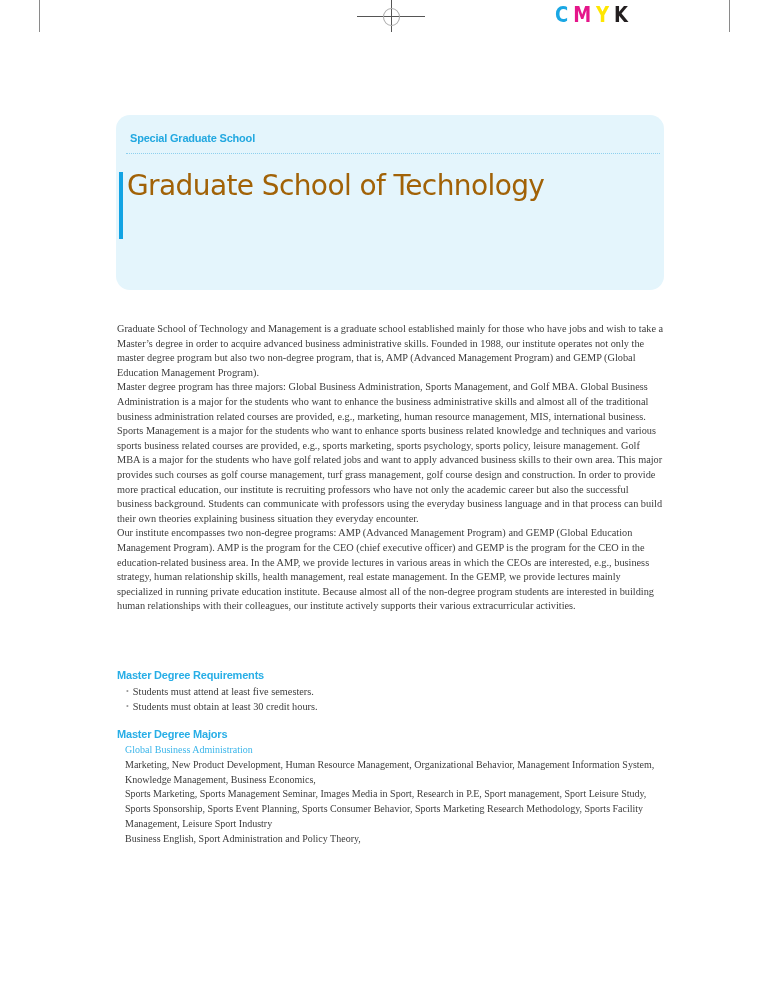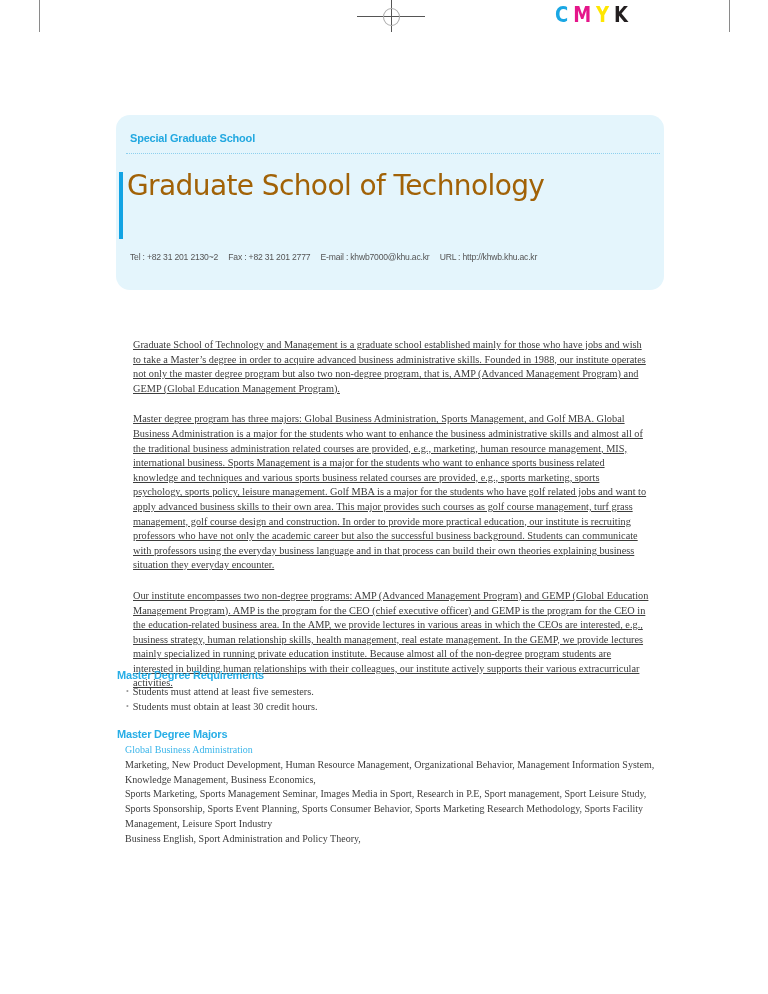--- a/index.html
+++ b/index.html
@@ -35,21 +35,21 @@
     .contact {
       position: absolute; left: 14px; top: 137px; font-family: "Liberation Sans", sans-serif;
       font-size: 8.6px; color: #555; white-space: nowrap; letter-spacing: -0.2px;
     }
     .contact span { margin-right: 8px; }
 
     .body-text {
       position: absolute; left: 117px; top: 322px; width: 548px;
       font-size: 10.3px; line-height: 14.6px; color: #3c3c3c;
     }
-    .body-text p { margin: 16px; text-decoration: underline; }
+    .body-text p { margin: 0; }
 
     .section-title {
       position: absolute; left: 117px; font-family: "Liberation Sans", sans-serif; font-size: 11px;
       font-weight: bold; color: #28aee6; letter-spacing: -0.2px;
     }
     .req-list { position: absolute; left: 126px; top: 684px; font-size: 10.3px; line-height: 15px; color: #3c3c3c; }
     .req-list .bullet { color: #999; margin-right: 4px; font-size: 8px; vertical-align: 1px; }
     .majors { position: absolute; left: 125px; top: 743px; width: 545px; font-size: 10px; line-height: 14.8px; color: #3c3c3c; }
     .majors .major-name { color: #3bb5ea; }
   </style>
@@ -67,26 +67,20 @@
   <span style="color:#1aa7e4">C</span><span style="color:#e5168a">M</span><span style="color:#ffe600">Y</span><span style="color:#231f20">K</span>
 </div>
 
 <div class="header-box">
   <div class="kicker">Special Graduate School</div>
   <div class="dotted"></div>
   <div class="title-bar"></div>
   <div class="title">
     <div>Graduate School of Technology</div>
   </div>
-  <div class="contact">
-    <span>Tel : +82 31 201 2130~2</span>
-    <span>Fax : +82 31 201 2777</span>
-    <span>E-mail : khwb7000@khu.ac.kr</span>
-    <span>URL : http://khwb.khu.ac.kr</span>
-  </div>
 </div>
 
 <div class="body-text">
   <p>Graduate School of Technology and Management is a graduate school established mainly for those who have jobs and wish to take a Master’s degree in order to acquire advanced business administrative skills. Founded in 1988, our institute operates not only the master degree program but also two non-degree program, that is, AMP (Advanced Management Program) and GEMP (Global Education Management Program).</p>
   <p>Master degree program has three majors: Global Business Administration, Sports Management, and Golf MBA. Global Business Administration is a major for the students who want to enhance the business administrative skills and almost all of the traditional business administration related courses are provided, e.g., marketing, human resource management, MIS, international business. Sports Management is a major for the students who want to enhance sports business related knowledge and techniques and various sports business related courses are provided, e.g., sports marketing, sports psychology, sports policy, leisure management. Golf MBA is a major for the students who have golf related jobs and want to apply advanced business skills to their own area. This major provides such courses as golf course management, turf grass management, golf course design and construction. In order to provide more practical education, our institute is recruiting professors who have not only the academic career but also the successful business background. Students can communicate with professors using the everyday business language and in that process can build their own theories explaining business situation they everyday encounter.</p>
   <p>Our institute encompasses two non-degree programs: AMP (Advanced Management Program) and GEMP (Global Education Management Program). AMP is the program for the CEO (chief executive officer) and GEMP is the program for the CEO in the education-related business area. In the AMP, we provide lectures in various areas in which the CEOs are interested, e.g., business strategy, human relationship skills, health management, real estate management. In the GEMP, we provide lectures mainly specialized in running private education institute. Because almost all of the non-degree program students are interested in building human relationships with their colleagues, our institute actively supports their various extracurricular activities.</p>
 </div>
 
 <div class="section-title" style="top:669px;">Master Degree Requirements</div>
 <div class="req-list">

